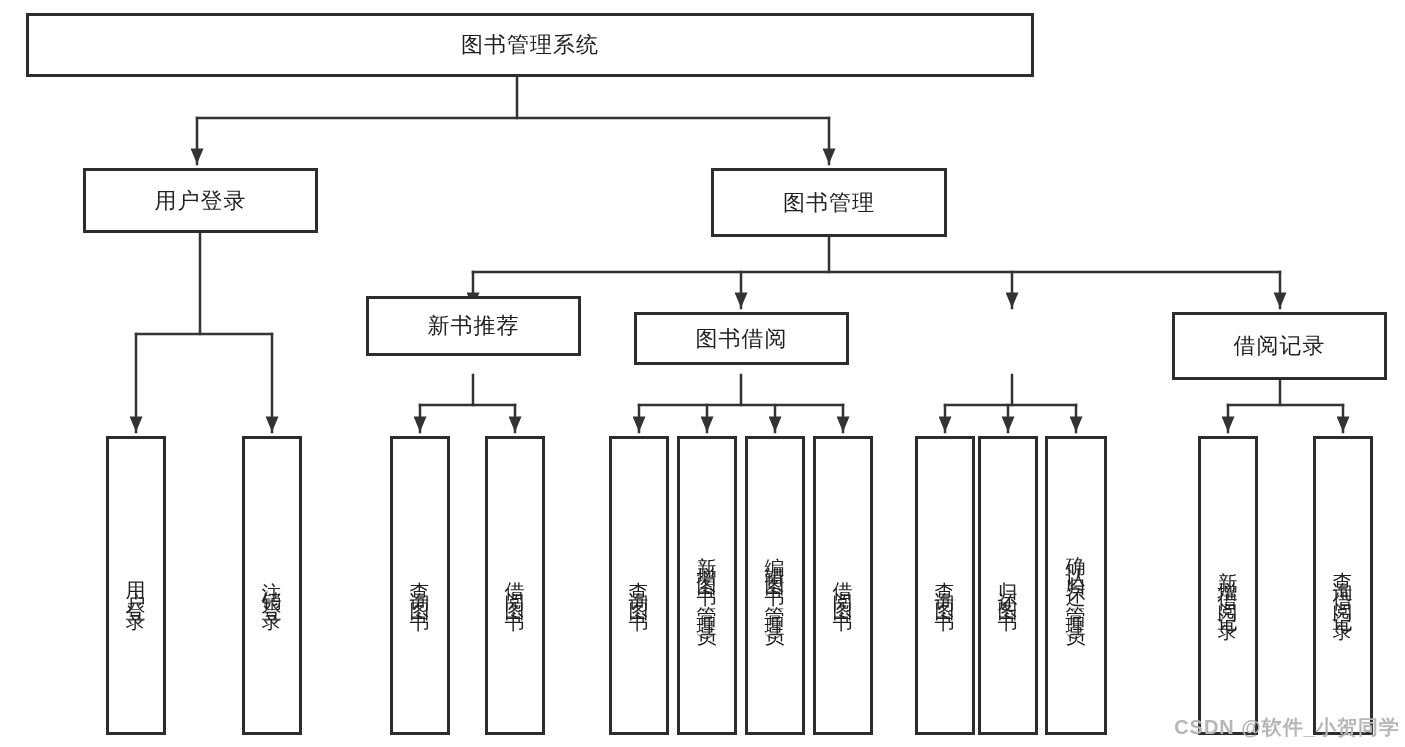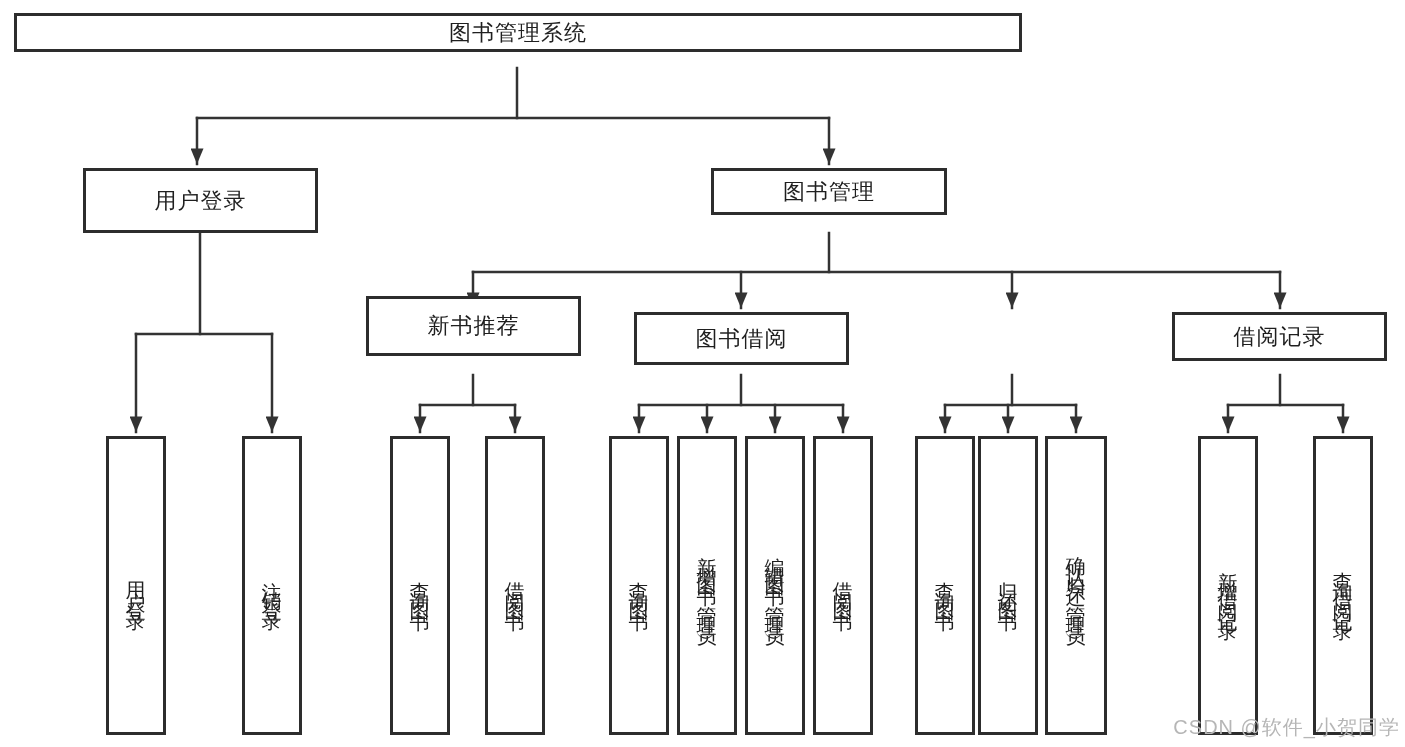--- a/index.html
+++ b/index.html
@@ -50,20 +50,21 @@
     white-space:nowrap;
   }
   .watermark{
     position:absolute;
     right:5px;bottom:6px;
     color:var(--wm-color);
     font-size:20px;
     letter-spacing:1px;
     z-index:5;
     white-space:nowrap;
+    font-weight:bold;
   }
 </style>
 </head>
 <body>
 
 <div class="canvas">
 
   <svg class="connectors" width="1405" height="747" viewBox="0 0 1405 747">
     <defs>
       <marker id="arrow" viewBox="0 0 12 10" refX="12" refY="5" markerWidth="7" markerHeight="5.2" orient="auto">
@@ -121,38 +122,38 @@
 
       <g>
         <line x1="1280" y1="375" x2="1280" y2="405"></line>
         <line x1="1228" y1="405" x2="1343" y2="405"></line>
         <line x1="1228" y1="405" x2="1228" y2="432" marker-end="url(#arrow)"></line>
         <line x1="1343" y1="405" x2="1343" y2="432" marker-end="url(#arrow)"></line>
       </g>
     </g>
   </svg>
 
-  <div class="node" style="left:14px;top:13px;width:1008px;height:39px">
+  <div class="node" style="left:26px;top:13px;width:1008px;height:64px">
     <span>图书管理系统</span>
   </div>
 
   <div class="node" style="left:83px;top:168px;width:235px;height:65px">
     <span>用户登录</span>
   </div>
-  <div class="node" style="left:711px;top:168px;width:236px;height:47px">
+  <div class="node" style="left:711px;top:168px;width:236px;height:69px">
     <span>图书管理</span>
   </div>
 
   <div class="node" style="left:366px;top:296px;width:215px;height:60px">
     <span>新书推荐</span>
   </div>
   <div class="node" style="left:634px;top:312px;width:215px;height:53px">
     <span>图书借阅</span>
   </div>
-  <div class="node" style="left:1172px;top:312px;width:215px;height:49px">
+  <div class="node" style="left:1172px;top:312px;width:215px;height:68px">
     <span>借阅记录</span>
   </div>
 
   <div class="vnode" style="left:106px;top:436px;width:60px;height:299px">
     <span class="lbl">用户登录</span>
   </div>
   <div class="vnode" style="left:242px;top:436px;width:60px;height:299px">
     <span class="lbl">注销登录</span>
   </div>
 

